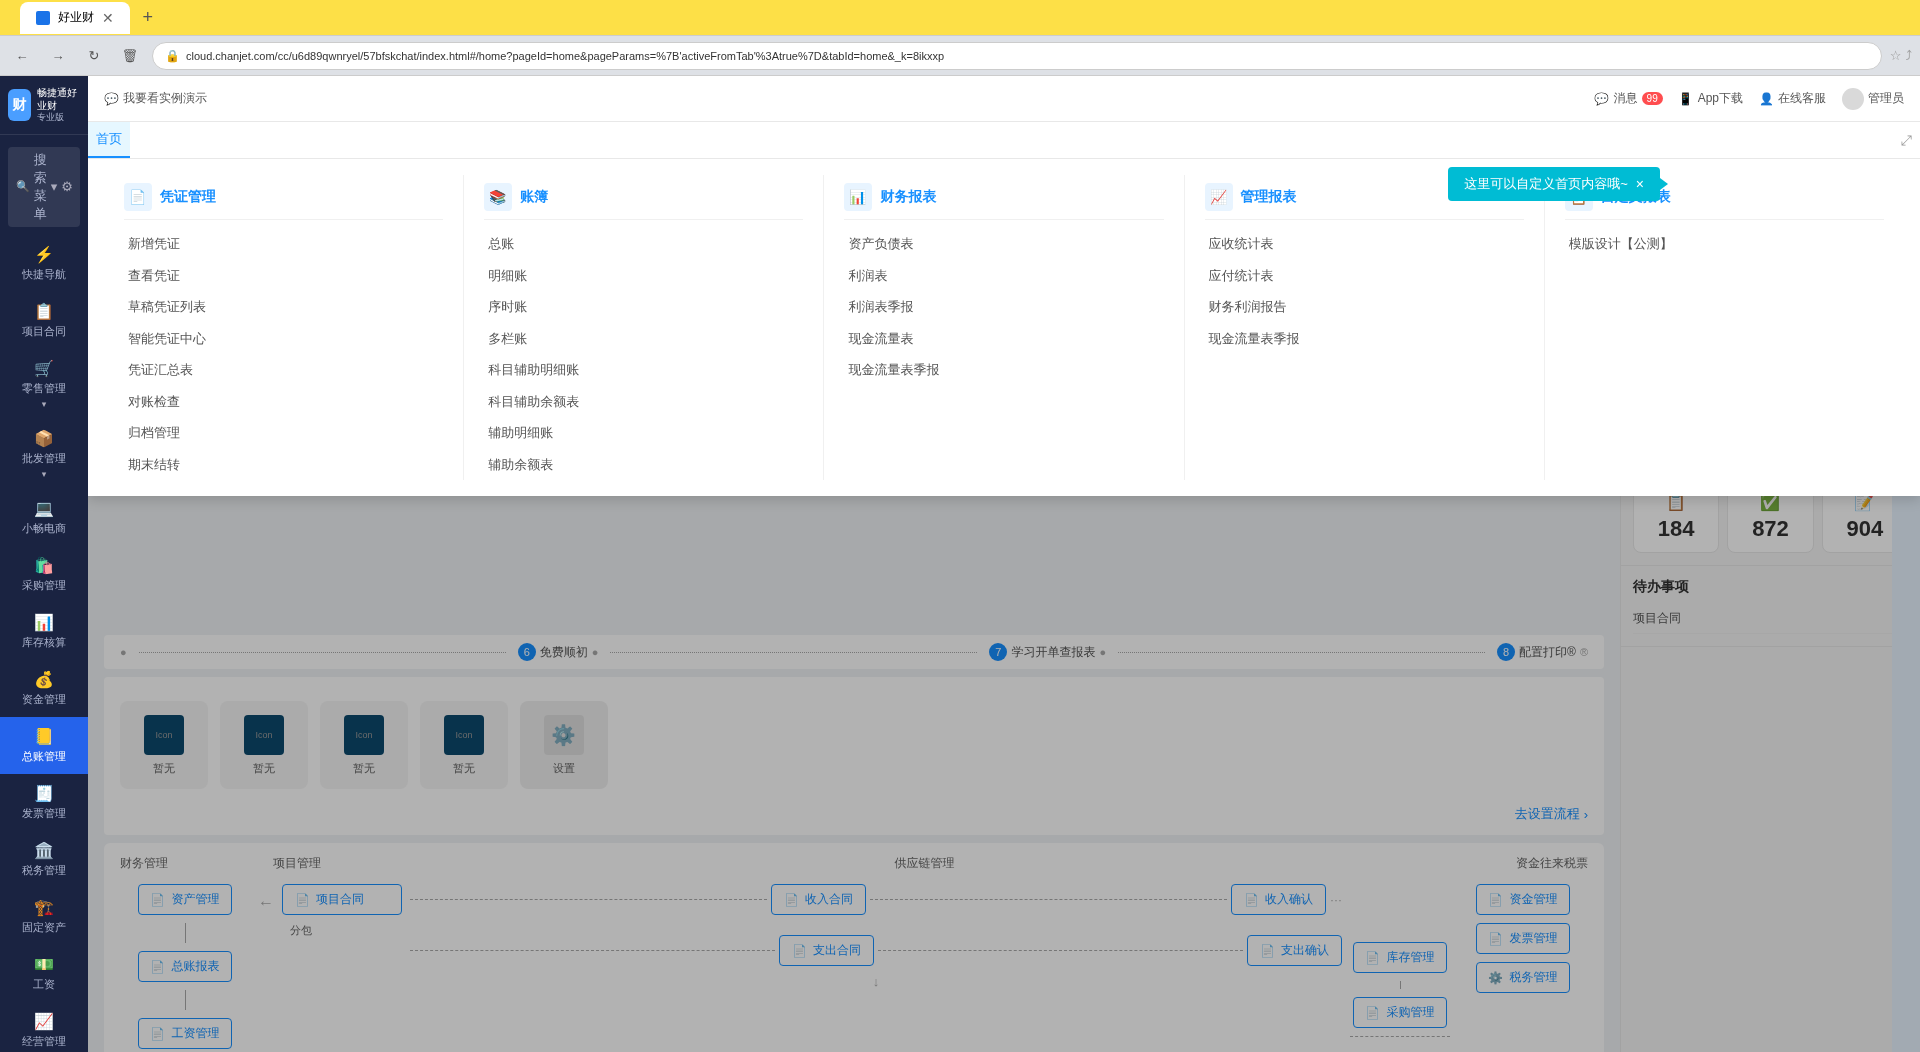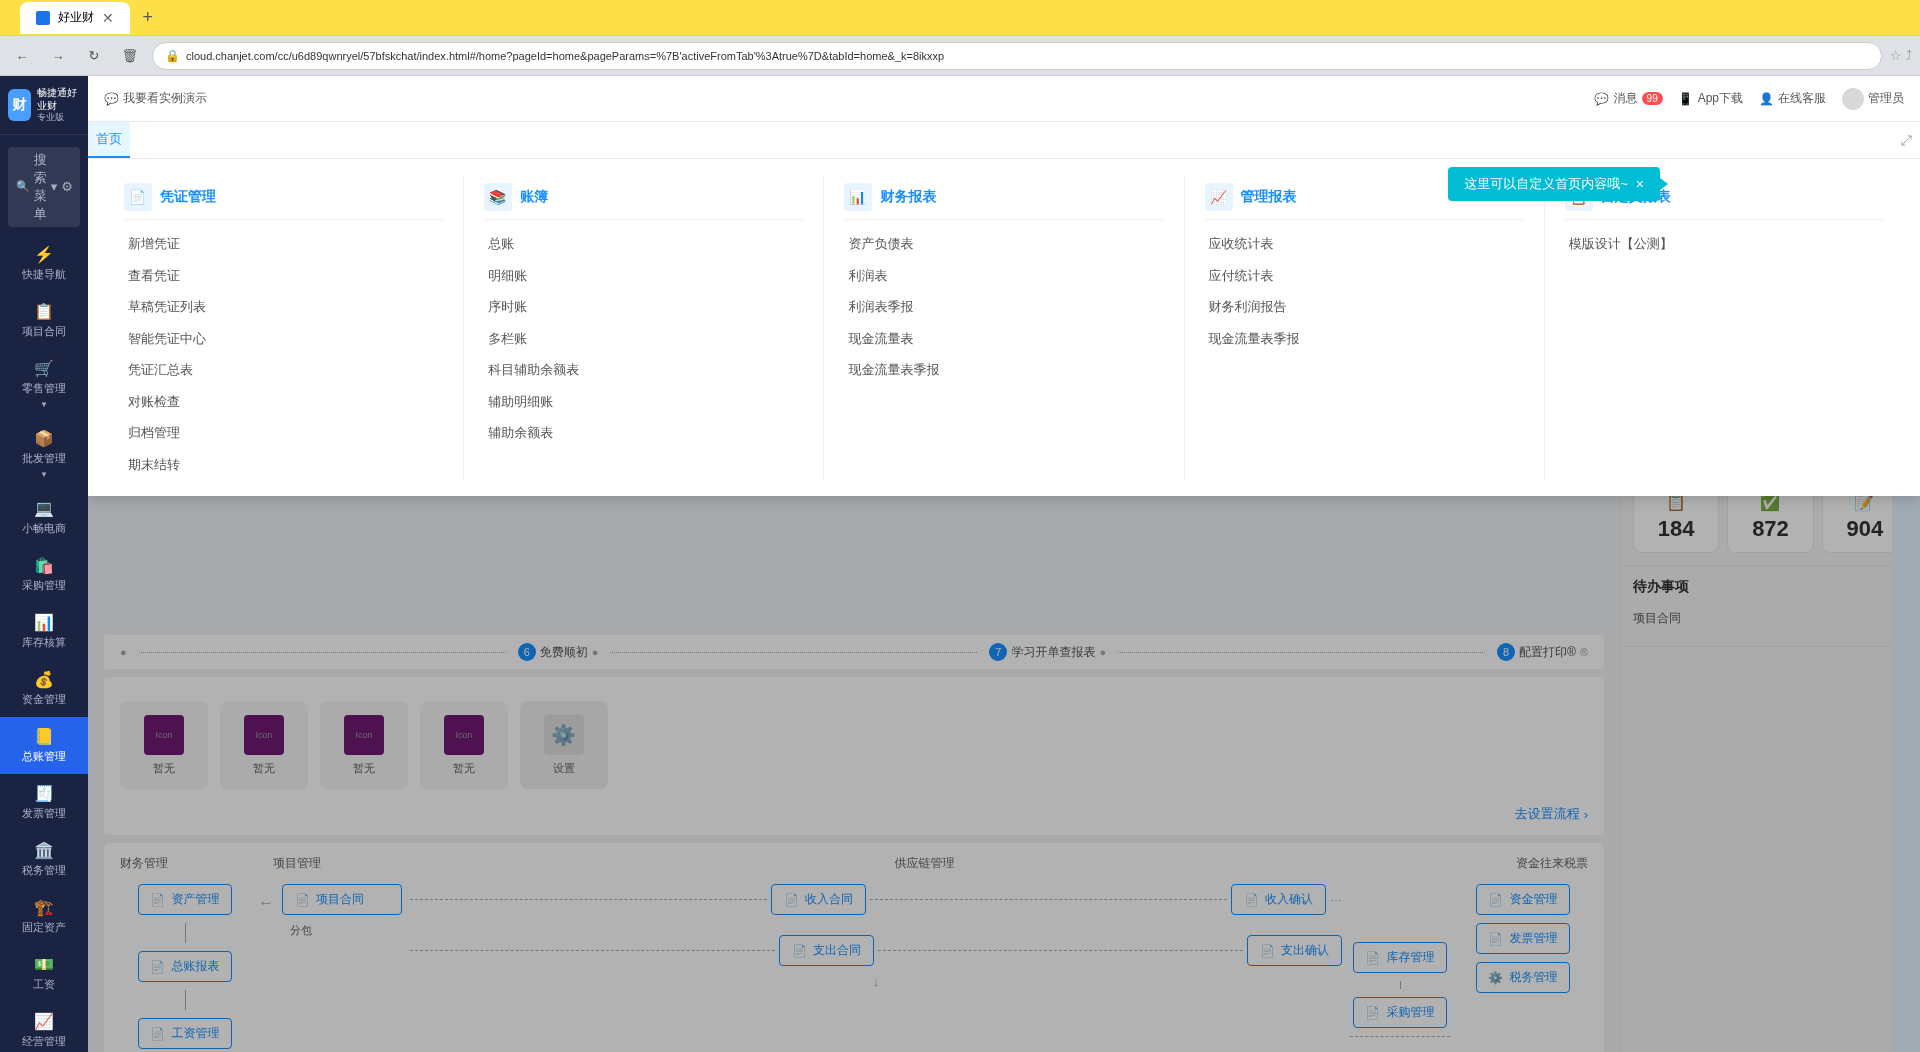--- a/index.html
+++ b/index.html
@@ -259,21 +259,21 @@
       border-radius: 8px;
       display: flex;
       flex-direction: column;
       align-items: center;
       justify-content: center;
       gap: 6px;
       cursor: pointer;
     }
     .icon-placeholder {
       width: 40px; height: 40px;
-      background: #701a75;
+      background: #0c4a6e;
       border-radius: 4px;
       display: flex; align-items: center; justify-content: center;
       color: #999; font-size: 10px;
     }
     .icon-label { font-size: 11px; color: #666; }
     .icon-boxes-row {
       display: flex;
       gap: 12px;
       margin-top: 12px;
     }
@@ -609,20 +609,21 @@
 
         <div class="mega-menu-section">
           <div class="menu-section-header">
             <div class="menu-section-icon">📚</div>
             <span class="menu-section-title">账簿</span>
           </div>
           <div class="menu-item">总账</div>
           <div class="menu-item">明细账</div>
           <div class="menu-item">序时账</div>
           <div class="menu-item">多栏账</div>
+          <div class="menu-item">科目辅助明细账</div>
           <div class="menu-item">科目辅助余额表</div>
           <div class="menu-item">辅助明细账</div>
           <div class="menu-item">辅助余额表</div>
         </div>
 
         <div class="mega-menu-section">
           <div class="menu-section-header">
             <div class="menu-section-icon">📊</div>
             <span class="menu-section-title">财务报表</span>
           </div>

